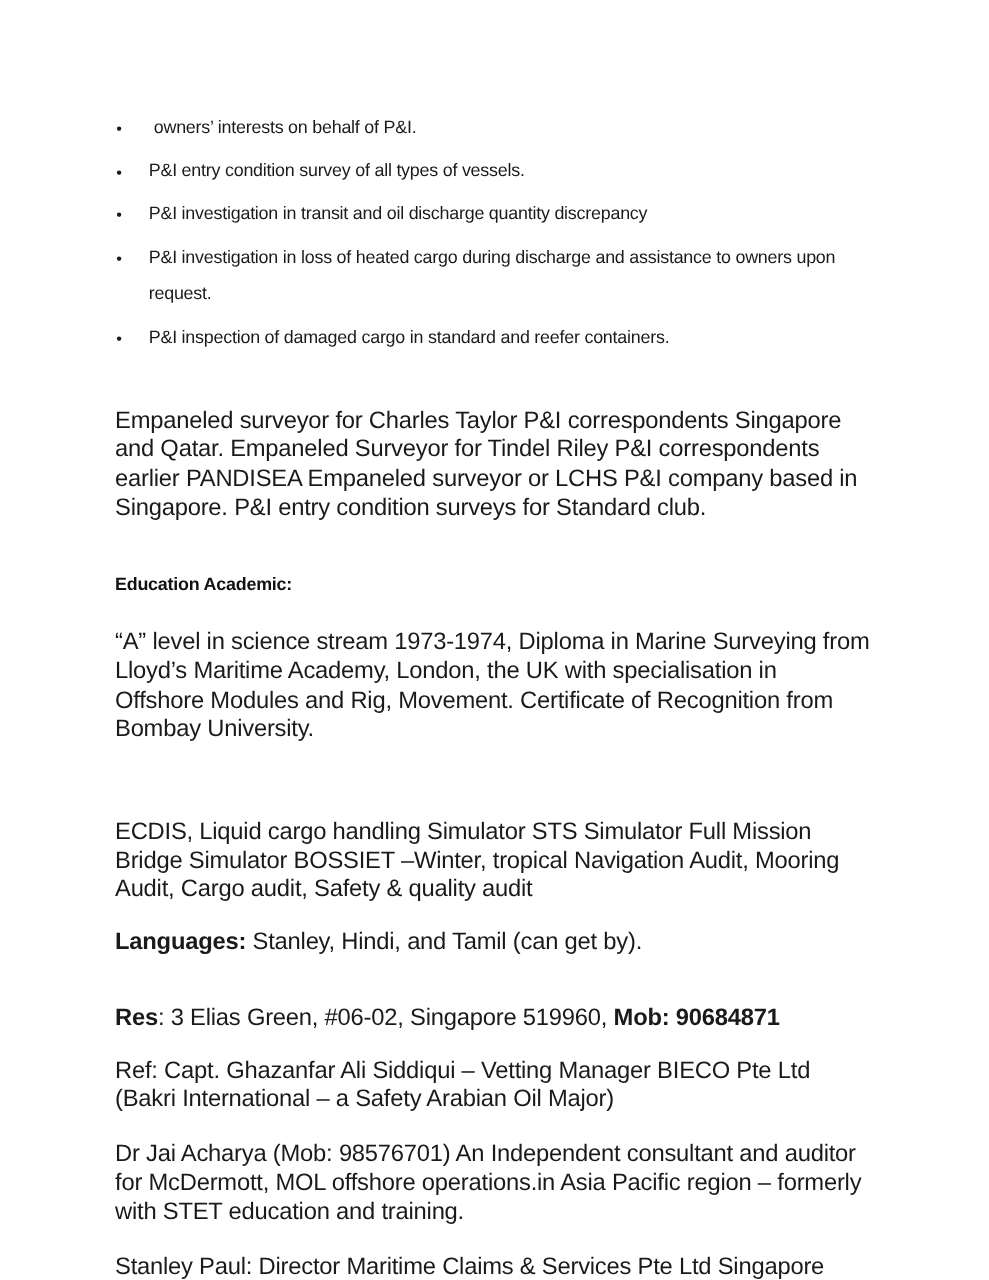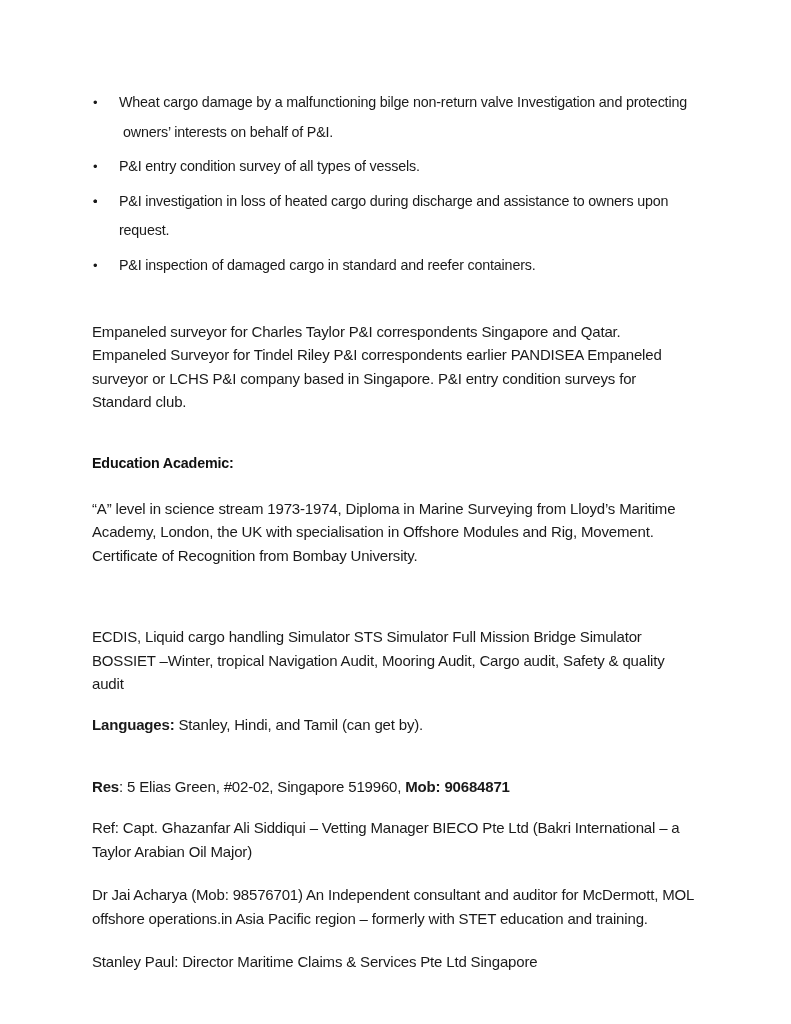--- a/index.html
+++ b/index.html
@@ -54,21 +54,21 @@
     font-size: 13px;
     line-height: 29.5px;
     color: #1a1a1a;
   }
   .bullet-item .line2 {
     display: block;
     padding-left: 4px;
   }
   
   .para {
-    font-size: 15px;
+    font-size: 19px;
     line-height: 23.4px;
     letter-spacing: -0.17px;
     color: #1a1a1a;
     margin: 0;
   }
   .b {
     font-weight: bold;
   }
   .gap-2 { height: 35px; }
   .gap-4 { height: 22px; }
@@ -88,29 +88,29 @@
 </style>
 </head>
 <body>
 
 <div class="page">
   <div class="content">
 
     <ul class="bullet-list">
       <li class="bullet-item">
         <span class="dot">•</span>
-        <span>Wheat cargo damage by a malfunctioning bilge non-return valve Investigation and protecting</span>
         <span class="line2">owners’ interests on behalf of P&amp;I.</span>
       </li>
       <li class="bullet-item">
         <span class="dot">•</span>
         <span>P&amp;I entry condition survey of all types of vessels.</span>
       </li>
       <li class="bullet-item">
         <span class="dot">•</span>
+        <span>P&amp;I investigation in transit and oil discharge quantity discrepancy</span>
       </li>
       <li class="bullet-item">
         <span class="dot">•</span>
         <span>P&amp;I investigation in loss of heated cargo during discharge and assistance to owners upon request.</span>
       </li>
       <li class="bullet-item">
         <span class="dot">•</span>
         <span>P&amp;I inspection of damaged cargo in standard and reefer containers.</span>
       </li>
     </ul>
@@ -131,25 +131,25 @@
     <div class="gap-7"></div>
 
     <p class="para"> ECDIS, Liquid cargo handling Simulator STS Simulator Full Mission Bridge Simulator BOSSIET –Winter, tropical Navigation Audit, Mooring Audit, Cargo audit, Safety &amp; quality audit</p>
 
     <div class="gap-8"></div>
 
     <p class="para"><span class="b">Languages:</span><span> Stanley, Hindi, and Tamil (can get by).</span></p>
 
     <div class="gap-6"></div>
 
-    <p class="para"><span class="b">Res</span><span>: 5 Elias Green, #02-02, Singapore 519960, </span><span class="b">Mob: 90684871</span></p>
+    <p class="para"><span class="b">Res</span><span>: 3 Elias Green, #06-02, Singapore 519960, </span><span class="b">Mob: 90684871</span></p>
 
     <div class="gap-9"></div>
 
-    <p class="para">Ref: Capt. Ghazanfar Ali Siddiqui – Vetting Manager BIECO Pte Ltd (Bakri International – a Taylor Arabian Oil Major)</p>
+    <p class="para">Ref: Capt. Ghazanfar Ali Siddiqui – Vetting Manager BIECO Pte Ltd (Bakri International – a Safety Arabian Oil Major)</p>
 
     <div class="gap-5"></div>
 
     <p class="para">Dr Jai Acharya (Mob: 98576701) An Independent consultant and auditor for McDermott, MOL offshore operations.in Asia Pacific region – formerly with STET education and training.</p>
 
     <div class="gap-5"></div>
 
     <p class="para">Stanley Paul: Director Maritime Claims &amp; Services Pte Ltd Singapore</p>
 
   </div>

